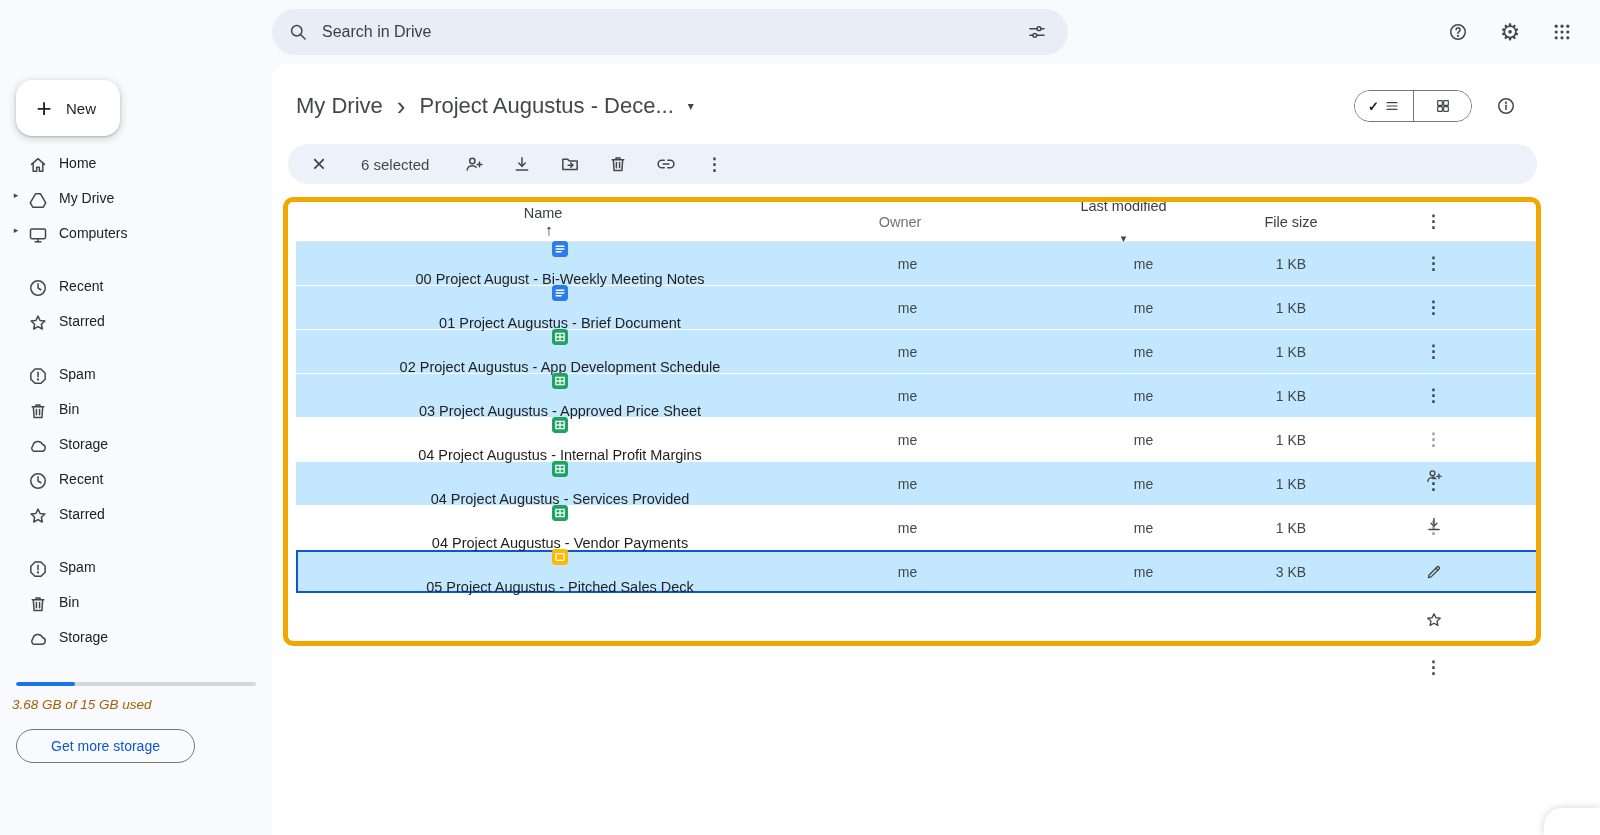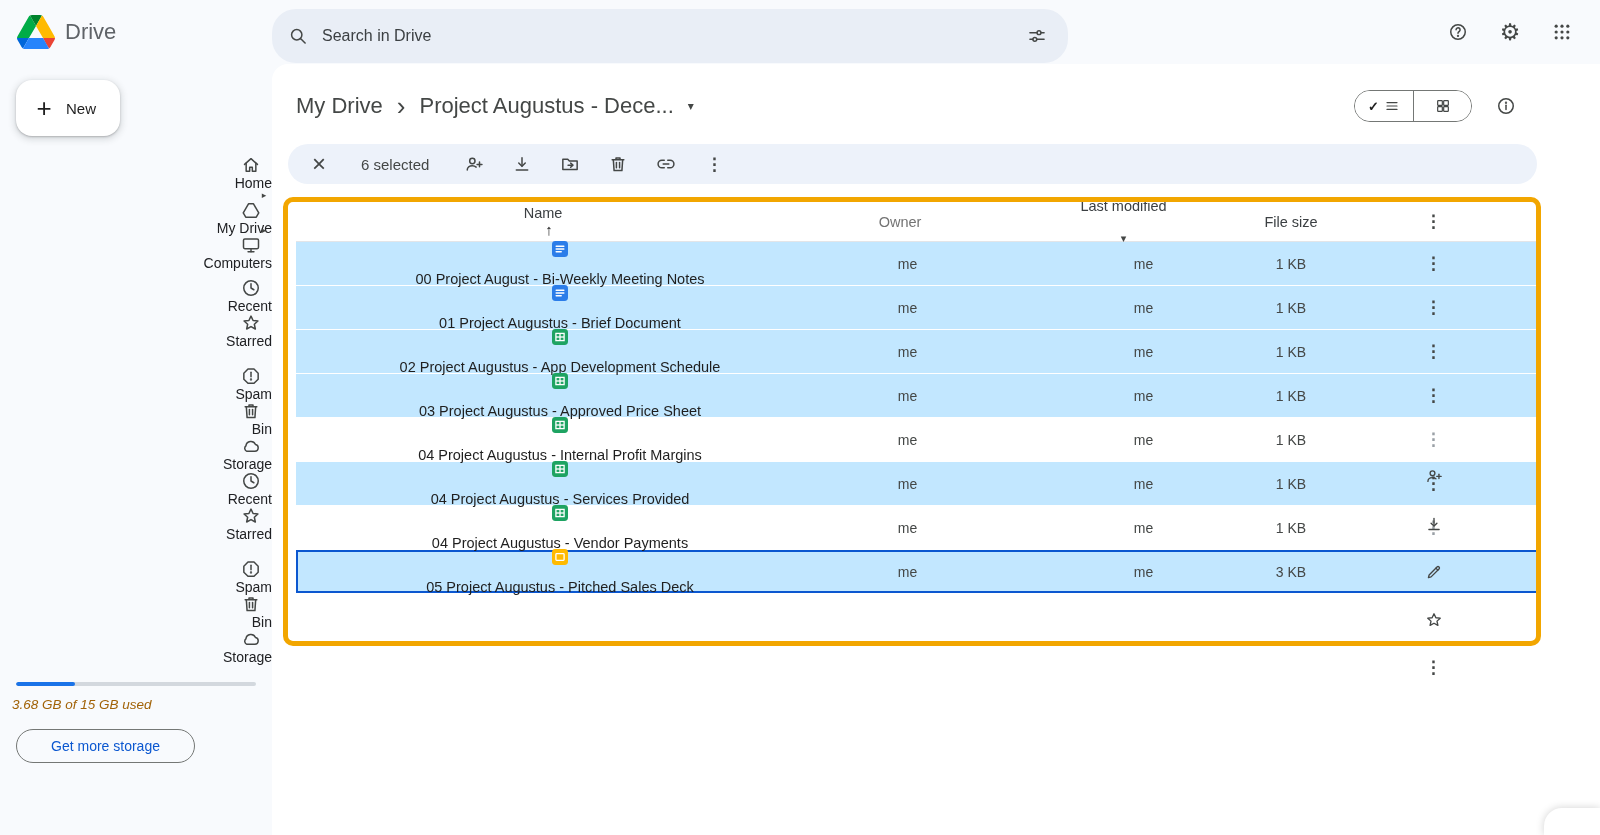--- a/index.html
+++ b/index.html
@@ -4,21 +4,21 @@
 <style>
   * { margin:0; padding:0; box-sizing:border-box; }
   html,body { width:1600px; height:835px; overflow:hidden; background:#f8fafd;
     font-family:"Liberation Sans", sans-serif; color:#1f1f1f; }
   .app { position:relative; width:1600px; height:835px; }
 
   
   .topbar { position:absolute; top:0; left:0; width:100%; height:64px; }
   .logo-area { position:absolute; left:17px; top:0; height:64px; display:flex; align-items:center; gap:10px; }
   .brand { font-size:22px; color:#5f6368; }
-  .search-bar { position:absolute; left:272px; top:9px; width:796px; height:54px;
+  .search-bar { position:absolute; left:272px; top:9px; width:796px; height:46px;
     background:var(--search-bg,#e9eef6); border-radius:24px; display:flex; align-items:center;
     padding:0 14px 0 16px; gap:14px; cursor:text; }
   .search-ph { font-size:16px; color:#3c4043; flex:1; }
   .sbtn { width:34px; height:34px; border:none; background:none; border-radius:50%;
     display:flex; align-items:center; justify-content:center; cursor:pointer; }
   .hdr-actions { position:absolute; right:18px; top:12px; display:flex; gap:12px; }
   .hbtn { width:40px; height:40px; border:none; background:none; border-radius:50%;
     display:flex; align-items:center; justify-content:center; cursor:pointer; }
 
   
@@ -31,22 +31,22 @@
   .i-docs, .i-sheets, .i-slides { width:18px; height:18px; }
 
   
   .sidebar { position:absolute; top:64px; left:0; width:272px; height:771px; padding-top:16px; }
   .new-btn { margin-left:16px; height:56px; padding:0 24px 0 18px; border:none; border-radius:16px;
     background:#fff; box-shadow:0 1px 2px rgba(60,64,67,.3), 0 2px 6px 2px rgba(60,64,67,.15);
     display:inline-flex; align-items:center; gap:12px; font-size:15px; color:#1f1f1f; cursor:pointer;
     font-family:"Liberation Sans", sans-serif; }
   #sidebar-nav { margin-top:19px; }
   .nav-group { margin-bottom:18px; }
-  .nav-item { height:35px; display:flex; align-items:flex-end; padding-left:24px; cursor:pointer;
-    border-radius:0 18px 18px 0;flex-direction:column; }
+  .nav-item { height:35px; display:flex; align-items:flex-start; padding-left:8px; cursor:pointer;
+    border-radius:0 18px 18px 0; }
   .expander { width:16px; display:inline-flex; align-items:center; justify-content:center;
     font-size:9px; color:#444746; }
   .nav-item .icon { margin:0 11px 0 4px; }
   .nav-label { font-size:14px; color:#202124; }
   .progress { margin:10px 16px 0; height:4px; border-radius:2px; background:#d3d8de; overflow:hidden; }
   .progress-fill { height:100%; border-radius:2px; background:var(--storage-used,#1a73e8); }
   .storage-text { margin:11px 0 0 12px; font-size:13.5px; color:#a16207;font-style:italic; }
   .more-storage-btn { margin:17px 0 4px 16px; width:179px; height:34px; border:1px solid #747775;
     border-radius:17px; background:none; color:var(--accent,#0b57d0); font-size:14px; cursor:pointer;
     font-family:"Liberation Sans", sans-serif; }
@@ -106,33 +106,20 @@
     pointer-events:none; z-index:6; }
   .corner { position:absolute; right:0; bottom:0; width:56px; height:27px; background:#fff;
     border-radius:18px 0 0 0; box-shadow:0 0 8px rgba(0,0,0,.18); }
 </style>
 </head>
 <body>
 
 <div class="app">
 
   <header class="topbar">
-    <div class="logo-area">
-      <span class="icon" style="width:38px;height:34px;">
-        <svg viewBox="0 0 87.3 78">
-          <path d="M6.6 66.85l3.85 6.65c.8 1.4 1.95 2.5 3.3 3.3l13.75-23.8H0c0 1.55.4 3.1 1.2 4.5z" fill="#0066da"></path>
-          <path d="M43.65 25L29.9 1.2c-1.35.8-2.5 1.9-3.3 3.3l-25.4 44C.4 49.9 0 51.45 0 53h27.5z" fill="#00ac47"></path>
-          <path d="M73.55 76.8c1.35-.8 2.5-1.9 3.3-3.3l1.6-2.75L86.1 57.5c.8-1.4 1.2-2.95 1.2-4.5H59.8l5.85 11.5z" fill="#ea4335"></path>
-          <path d="M43.65 25L57.4 1.2C56.05.4 54.5 0 52.9 0H34.4c-1.6 0-3.15.45-4.5 1.2z" fill="#00832d"></path>
-          <path d="M59.8 53H27.5L13.75 76.8c1.35.8 2.9 1.2 4.5 1.2h50.8c1.6 0 3.15-.45 4.5-1.2z" fill="#2684fc"></path>
-          <path d="M73.4 26.5l-12.7-22c-.8-1.4-1.95-2.5-3.3-3.3L43.65 25l16.15 28h27.45c0-1.55-.4-3.1-1.2-4.5z" fill="#ffba00"></path>
-        </svg>
-      </span>
-      <span class="brand">Drive</span>
-    </div>
     <div class="search-bar">
       <span class="icon">
           <svg viewBox="0 0 24 24" fill="none" stroke="currentColor" stroke-width="1.8" stroke-linecap="round" stroke-linejoin="round">
             <circle cx="10.5" cy="10.5" r="6.2"></circle>
             <line x1="15.3" y1="15.3" x2="20.5" y2="20.5"></line>
           </svg>
         </span>
       <span class="search-ph">Search in Drive</span>
       <button class="sbtn">
         <span class="icon">

